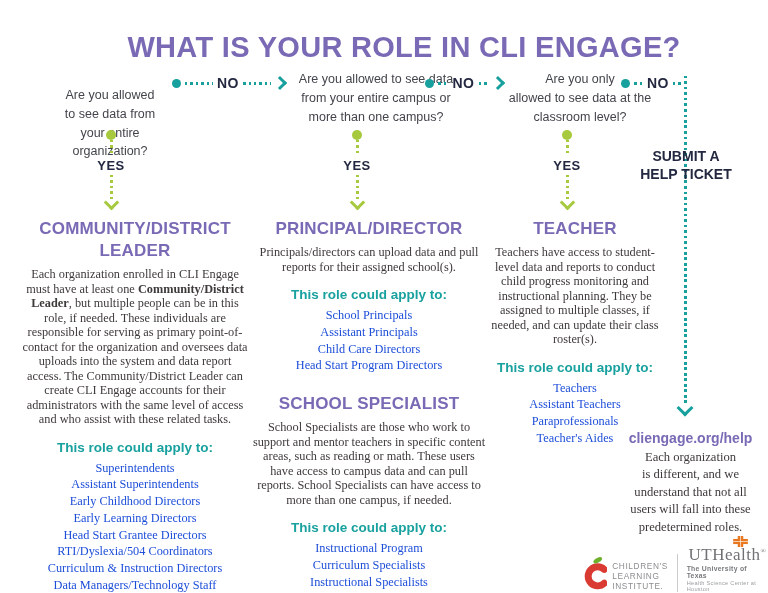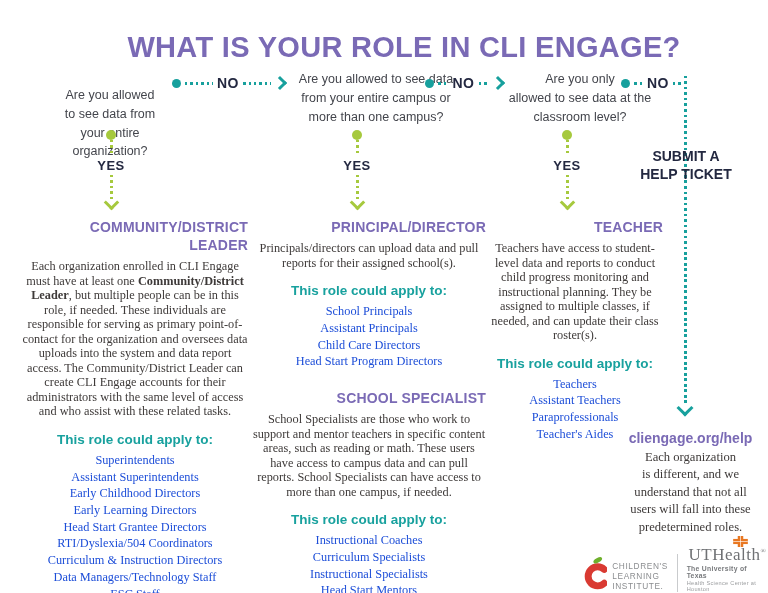--- a/index.html
+++ b/index.html
@@ -49,21 +49,21 @@
   .seg2{height:24px;}
   .yes-label{font-weight:bold;font-size:13px;color:#232840;margin:2px 4px;letter-spacing:.5px;}
   .chev-down-green{width:8px;height:8px;border-right:3px solid #a6c93d;border-bottom:3px solid #a6c93d;
                    transform:rotate(45deg);margin-top:-2px;}
 
   
   .col{position:absolute;text-align:center;}
   .col1{left:22px;top:218px;width:226px;}
   .col2{left:252px;top:218px;width:234px;}
   .col3{left:487px;top:218px;width:176px;}
-  .col-heading{color:#7a6ab5;font-weight:bold;font-size:14px;line-height:1.3;letter-spacing:.2px;text-align:right;}
+  .col-heading{color:#7a6ab5;font-weight:bold;font-size:17px;line-height:1.3;letter-spacing:.2px;}
   .body-serif{font-family:"Liberation Serif",serif;font-size:12.3px;line-height:1.18;
               color:#3e3a39;margin-top:5px;}
   .apply{color:#18a19e;font-weight:bold;font-size:13.5px;margin-top:13px;
          text-underline-offset:2px;}
   .roles{font-family:"Liberation Serif",serif;font-size:12.3px;line-height:1.36;
          color:#1d4ed8;margin-top:5px;}
   .sub-gap{margin-top:19px;}
 
   
   .help{position:absolute;left:613px;top:430px;width:155px;text-align:center;}
@@ -173,21 +173,21 @@
     <div class="roles">
       <div>School Principals</div>
       <div>Assistant Principals</div>
       <div>Child Care Directors</div>
       <div>Head Start Program Directors</div>
     </div>
     <div class="col-heading sub-gap">SCHOOL SPECIALIST</div>
     <p class="body-serif">School Specialists are those who work to support and mentor teachers in specific content areas, such as reading or math. These users have access to campus data and can pull reports. School Specialists can have access to more than one campus, if needed.</p>
     <div class="apply">This role could apply to:</div>
     <div class="roles">
-      <div>Instructional Coaches</div>
+      <div>Instructional Program</div>
       <div>Curriculum Specialists</div>
       <div>Instructional Specialists</div>
       <div>Head Start Mentors</div>
     </div>
   </div>
 
   <div class="col col3">
     <div class="col-heading">TEACHER</div>
     <p class="body-serif">Teachers have access to student-level data and reports to conduct child progress monitoring and instructional planning. They be assigned to multiple classes, if needed, and can update their class roster(s).</p>
     <div class="apply">This role could apply to:</div>

